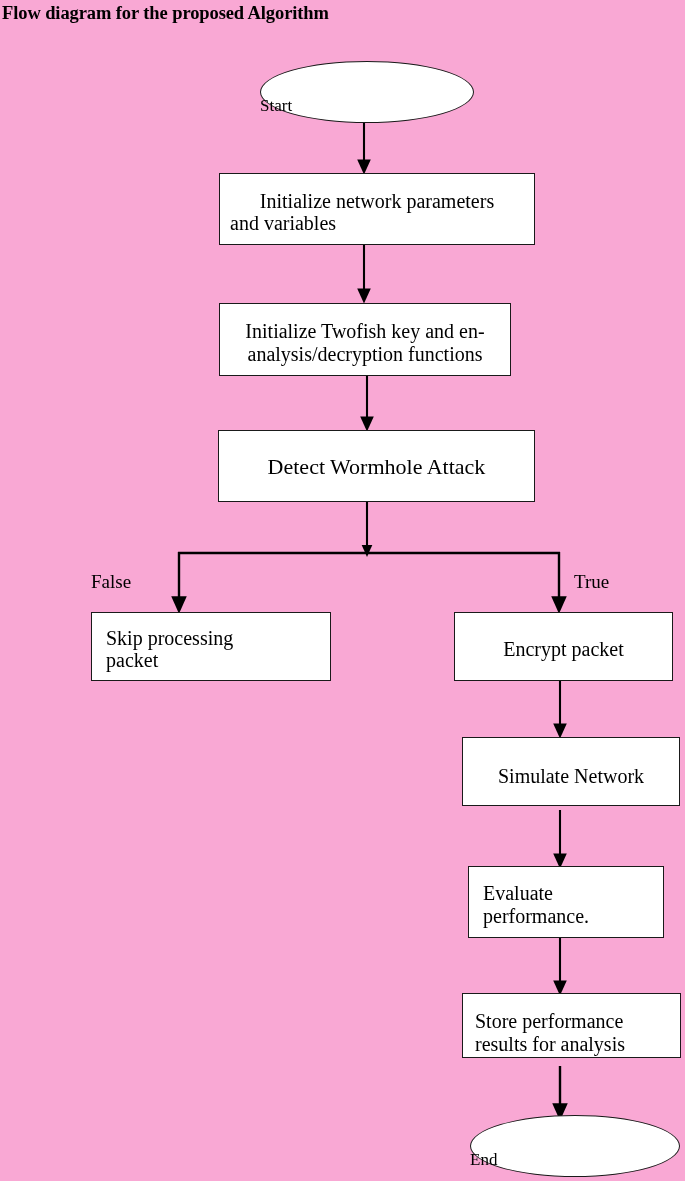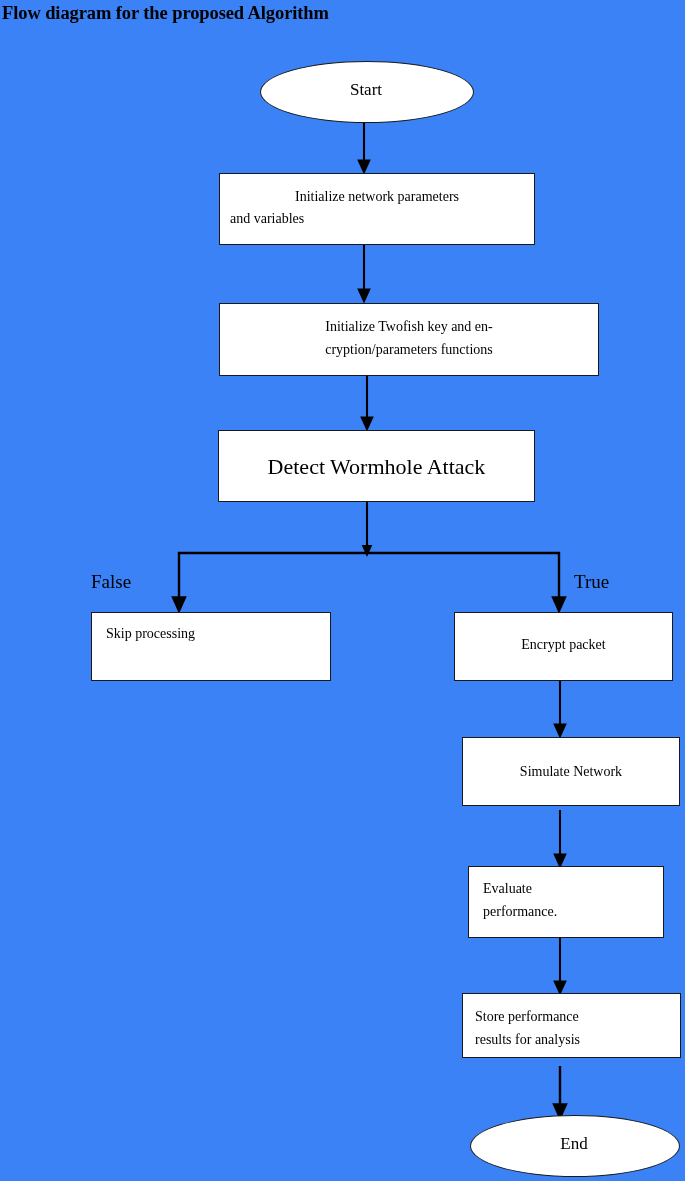--- a/index.html
+++ b/index.html
@@ -10,21 +10,21 @@
   }
   body {
     font-family: "Liberation Serif", "DejaVu Serif", serif;
     color: #000000;
   }
   #canvas {
     position: relative;
     width: 685px;
     height: 1181px;
     overflow: hidden;
-    background: #3b82f6;
+    background: #f9a8d4;
   }
   #title {
     position: absolute;
     left: 2px;
     top: 3px;
     font-size: 18.5px;
     font-weight: bold;
     letter-spacing: -0.1px;
     white-space: nowrap;
     font-family: "Liberation Serif", "DejaVu Serif", serif;
@@ -42,21 +42,21 @@
     box-sizing: border-box;
     background: #ffffff;
   }
   .node.box {
     border: 1.4px solid #1a1a1a;
   }
   .node .txt {
     position: absolute;
     left: 0;
     right: 0;
-    font-size: 14px;
+    font-size: 20px;
     line-height: 1.32;
   }
   .node.box.center .txt {
     text-align: center;
     padding: 0 6px;
   }
   .node.box.leftal .txt {
     text-align: left;
     padding-left: 14px;
   }
@@ -74,22 +74,23 @@
     width: 100%;
     height: 100%;
     border: 1.4px solid #1a1a1a;
     border-radius: 50%;
     background: #ffffff;
   }
   .terminator .txt {
     position: absolute;
     left: 0;
     right: 0;
-    text-align: center;
+    text-align: left;
     font-size: 17px;
+    margin-top: 16px;
   }
   .branch-label {
     position: absolute;
     font-size: 19px;
     line-height: 1;
     white-space: nowrap;
   }
 </style>
 </head>
 <body>
@@ -134,34 +135,35 @@
   <div class="terminator" style="left:260px; top:61px; width:212px; height:60px;">
     <div class="oval"></div>
     <div class="txt" style="top:19px;">Start</div>
   </div>
 
   <div class="node box center" style="left:219px; top:173px; width:316px; height:72px;">
     <div class="txt" style="top:14px;">Initialize network parameters</div>
     <div class="txt" style="top:36px; text-align:left; padding-left:10px;">and variables</div>
   </div>
 
-  <div class="node box center" style="left:219px; top:303px; width:380px; height:73px;">
+  <div class="node box center" style="left:219px; top:303px; width:292px; height:73px;">
     <div class="txt" style="top:14px;">Initialize Twofish key and en-</div>
-    <div class="txt" style="top:37px;">cryption/parameters functions</div>
+    <div class="txt" style="top:37px;">analysis/decryption functions</div>
   </div>
 
   <div class="node box center big" style="left:218px; top:430px; width:317px; height:72px;">
     <div class="txt" style="top:21px;">Detect Wormhole Attack</div>
   </div>
 
   <div class="branch-label" style="left:91px; top:572px;">False</div>
   <div class="branch-label" style="left:574px; top:572px;">True</div>
 
   <div class="node box leftal" style="left:91px; top:612px; width:240px; height:69px;">
     <div class="txt" style="top:12px;">Skip processing</div>
+    <div class="txt" style="top:34px;">packet</div>
   </div>
 
   <div class="node box center" style="left:454px; top:612px; width:219px; height:69px;">
     <div class="txt" style="top:23px;">Encrypt packet</div>
   </div>
 
   <div class="node box center" style="left:462px; top:737px; width:218px; height:69px;">
     <div class="txt" style="top:25px;">Simulate Network</div>
   </div>
 

